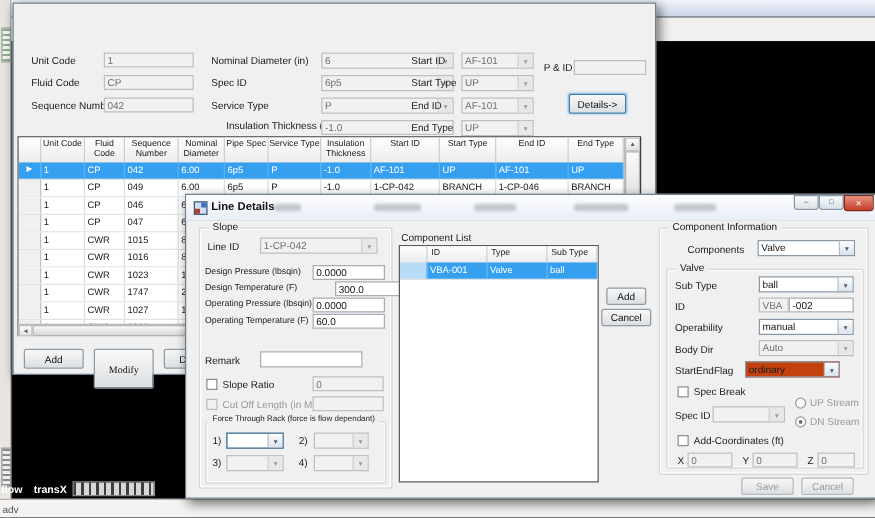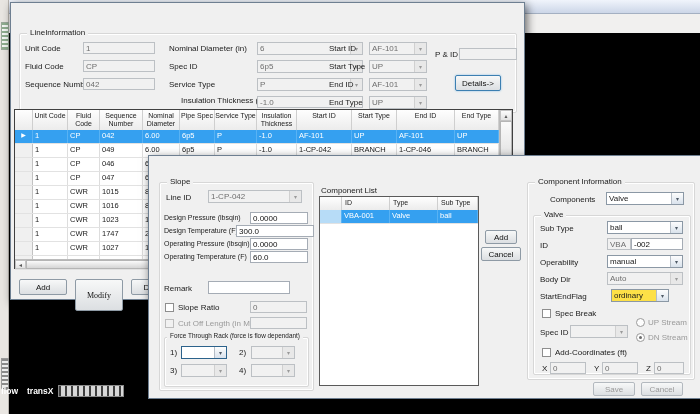--- a/index.html
+++ b/index.html
@@ -81,26 +81,26 @@
   <div class="abs" style="left:8px;top:33px;width:692px;height:366px;background:#000;"></div>
   <div class="abs" style="left:0;top:0;width:8px;height:414px;background:#e9e6e2;border-right:1px solid #b9b5b0;">
     <div class="stripicon" style="top:22px;height:26px;background:repeating-linear-gradient(0deg,#8fae8f 0 2px,#f4f7f4 2px 4px);border:1px solid #9aa89a;"></div>
     <div class="stripicon" style="top:358px;height:30px;background:repeating-linear-gradient(0deg,#8a8a8a 0 2px,#ededed 2px 4px);border:1px solid #999;"></div>
   </div>
 
   <div class="abs" style="left:1px;top:386px;color:#fff;font-weight:bold;font-size:8.5px;">flow</div>
   <div class="abs" style="left:27px;top:386px;color:#fff;font-weight:bold;font-size:8.5px;">transX</div>
   <div class="stripes-bar" style="left:58px;top:385px;width:64px;height:10px;"></div>
 
+  <div class="abs" style="left:0;top:399px;width:700px;height:15px;background:#f4f3f1;border-top:1px solid #b5b2ad;">
+    <span class="lbl" style="left:2px;top:3px;color:#555;">adv</span>
+  </div>
 
   <div class="win" style="left:10px;top:2px;width:513px;height:296px;">
 
-    <div class="gb" style="left:8px;top:30px;width:496px;height:78px;">
-      <span class="gbt">LineInformation</span>
-    </div>
     <span class="lbl" style="left:14px;top:41px;">Unit Code</span>
     <div class="tb dis" style="left:72px;top:39px;width:72px;">1</div>
     <span class="lbl" style="left:14px;top:59px;">Fluid Code</span>
     <div class="tb dis" style="left:72px;top:57px;width:72px;">CP</div>
     <span class="lbl" style="left:14px;top:77px;">Sequence Number</span>
     <div class="tb dis" style="left:72px;top:75px;width:72px;">042</div>
 
     <span class="lbl" style="left:158px;top:41px;">Nominal Diameter (in)</span>
     <div class="dd dis" style="left:246px;top:39px;width:106px;">
       <span class="val">6</span>
@@ -314,32 +314,44 @@
         <div class="sbarrow" style="width:11px;">►</div>
       </div>
     </div>
 
     <div class="btn" style="left:8px;top:276px;width:48px;height:16px;">Add</div>
     <div class="btn" style="left:64px;top:276px;width:48px;height:32px;font-family:Liberation Serif, serif;">Modify</div>
     <div class="btn" style="left:120px;top:276px;width:48px;height:16px;">Delete</div>
   </div>
 
   <div class="win" style="left:148px;top:155px;width:551px;height:242px;">
+    <div class="wtitle" style="height:20px;">
+      <div class="wicon" style="left:6px;top:5px;"></div>
+      <div class="ttext" style="left:20px;top:4px;">Line Details</div>
+      <div class="smudge" style="left:70px;top:7px;width:22px;"></div>
+      <div class="smudge" style="left:150px;top:7px;width:38px;"></div>
+      <div class="smudge" style="left:230px;top:7px;width:34px;"></div>
+      <div class="smudge" style="left:310px;top:7px;width:44px;"></div>
+      <div class="smudge" style="left:390px;top:7px;width:34px;"></div>
+      <div class="capbtn" style="left:486px;top:0;width:20px;height:12px;">–</div>
+      <div class="capbtn" style="left:506px;top:0;width:20px;height:12px;">□</div>
+      <div class="capbtn red" style="left:526px;top:0;width:24px;height:13px;">✕</div>
+    </div>
 
     <div class="gb" style="left:10px;top:26px;width:153px;height:207px;">
       <span class="gbt">Slope</span>
       <span class="lbl" style="left:6px;top:10px;">Line ID</span>
       <div class="dd dis" style="left:48px;top:7px;width:94px;">
         <span class="val">1-CP-042</span>
         <span class="arr">▾</span>
       </div>
       <span class="lbl" style="left:4px;top:31px;font-size:7px;">Design Pressure  (lbsqin)</span>
       <div class="tb" style="left:90px;top:29px;width:58px;">0.0000</div>
       <span class="lbl" style="left:4px;top:44px;font-size:7px;">Design Temperature  (F)</span>
-      <div class="tb" style="left:76px;top:42px;width:78px;">300.0</div>
+      <div class="tb" style="left:108px;top:42px;width:78px;">300.0</div>
       <span class="lbl" style="left:4px;top:57px;font-size:7px;">Operating Pressure  (lbsqin)</span>
       <div class="tb" style="left:90px;top:55px;width:58px;">0.0000</div>
       <span class="lbl" style="left:4px;top:70px;font-size:7px;">Operating Temperature  (F)</span>
       <div class="tb" style="left:90px;top:68px;width:58px;">60.0</div>
       <span class="lbl" style="left:4px;top:101px;">Remark</span>
       <div class="tb" style="left:48px;top:98px;width:82px;height:13px;"></div>
       <div class="cb" style="left:5px;top:120px;"></div>
       <span class="lbl" style="left:18px;top:120px;">Slope Ratio</span>
       <div class="tb dis" style="left:90px;top:118px;width:57px;">0</div>
       <div class="cb dis" style="left:5px;top:136px;"></div>
@@ -411,21 +423,21 @@
         <div class="dd" style="left:73px;top:39px;width:76px;">
           <span class="val">manual</span>
           <span class="arr">▾</span>
         </div>
         <span class="lbl" style="left:6px;top:59px;">Body Dir</span>
         <div class="dd dis" style="left:73px;top:56px;width:76px;">
           <span class="val">Auto</span>
           <span class="arr">▾</span>
         </div>
         <span class="lbl" style="left:6px;top:76px;">StartEndFlag</span>
-        <div class="dd" style="left:77px;top:73px;width:58px;background:#fde047;">
+        <div class="dd" style="left:62px;top:73px;width:76px;background:#c2410c;">
           <span class="val">ordinary</span>
           <span class="arr">▾</span>
         </div>
         <div class="cb" style="left:8px;top:93px;"></div>
         <span class="lbl" style="left:21px;top:93px;">Spec Break</span>
         <span class="lbl" style="left:6px;top:112px;">Spec ID</span>
         <div class="dd dis" style="left:36px;top:109px;width:58px;">
           <span class="val"></span>
           <span class="arr">▾</span>
         </div>

